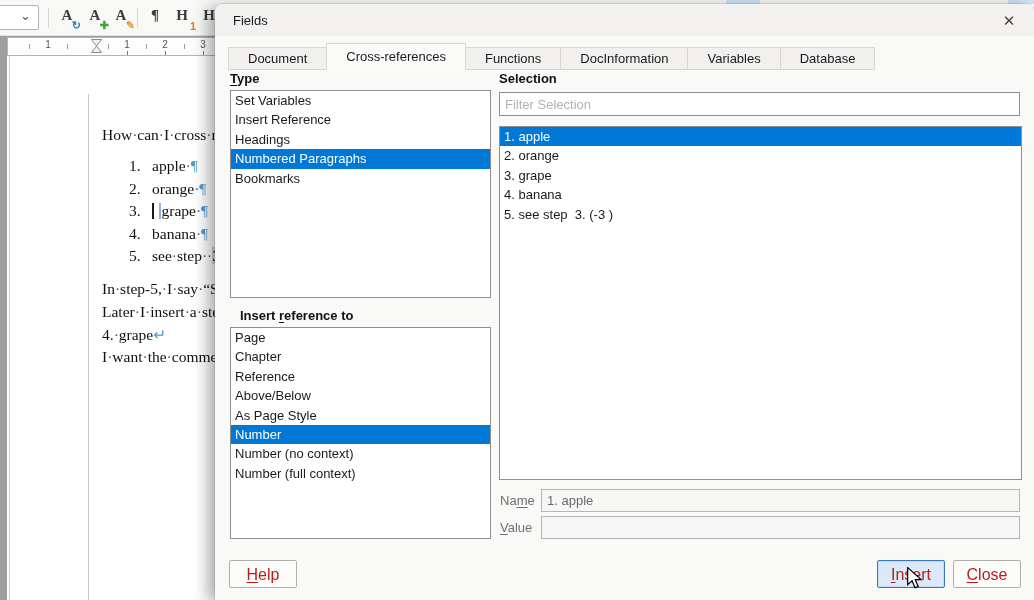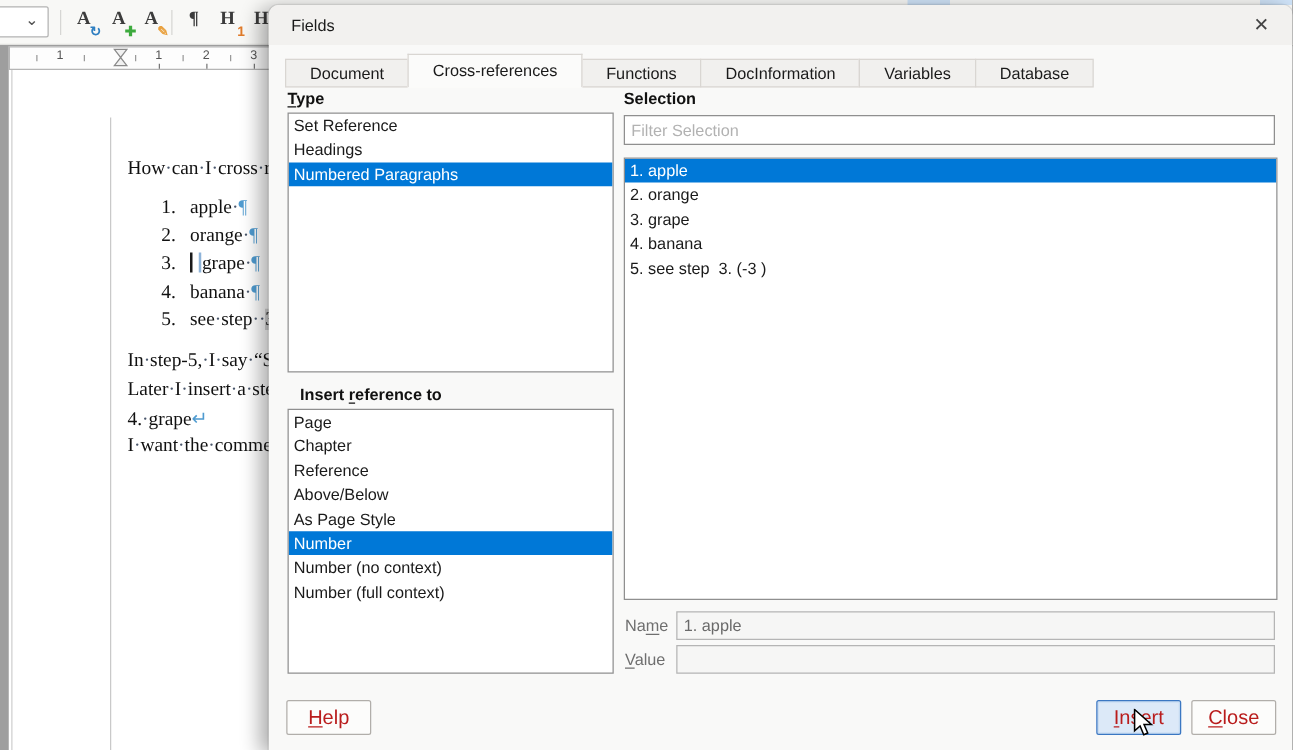--- a/index.html
+++ b/index.html
@@ -129,23 +129,25 @@
         <div class="tab">Document</div>
         <div class="tab active">Cross-references</div>
         <div class="tab">Functions</div>
         <div class="tab">DocInformation</div>
         <div class="tab">Variables</div>
         <div class="tab">Database</div>
       </div>
 
     <div class="grouplabel" style="left:15px;top:67px"><u>T</u>ype</div>
     <div class="listbox" id="type-list" style="left:15px;top:86px;width:259px;height:206px">
-        <div class="row">Set Reference</div>
+        <div class="row">Set Variables</div>
+        <div class="row">Insert Reference</div>
         <div class="row">Headings</div>
         <div class="row sel">Numbered Paragraphs</div>
+        <div class="row">Bookmarks</div>
       </div>
 
     <div class="grouplabel" style="left:25px;top:304px">Insert <u>r</u>eference to</div>
     <div class="listbox" id="ref-list" style="left:15px;top:323px;width:259px;height:210px">
         <div class="row">Page</div>
         <div class="row">Chapter</div>
         <div class="row">Reference</div>
         <div class="row">Above/Below</div>
         <div class="row">As Page Style</div>
         <div class="row sel">Number</div>

